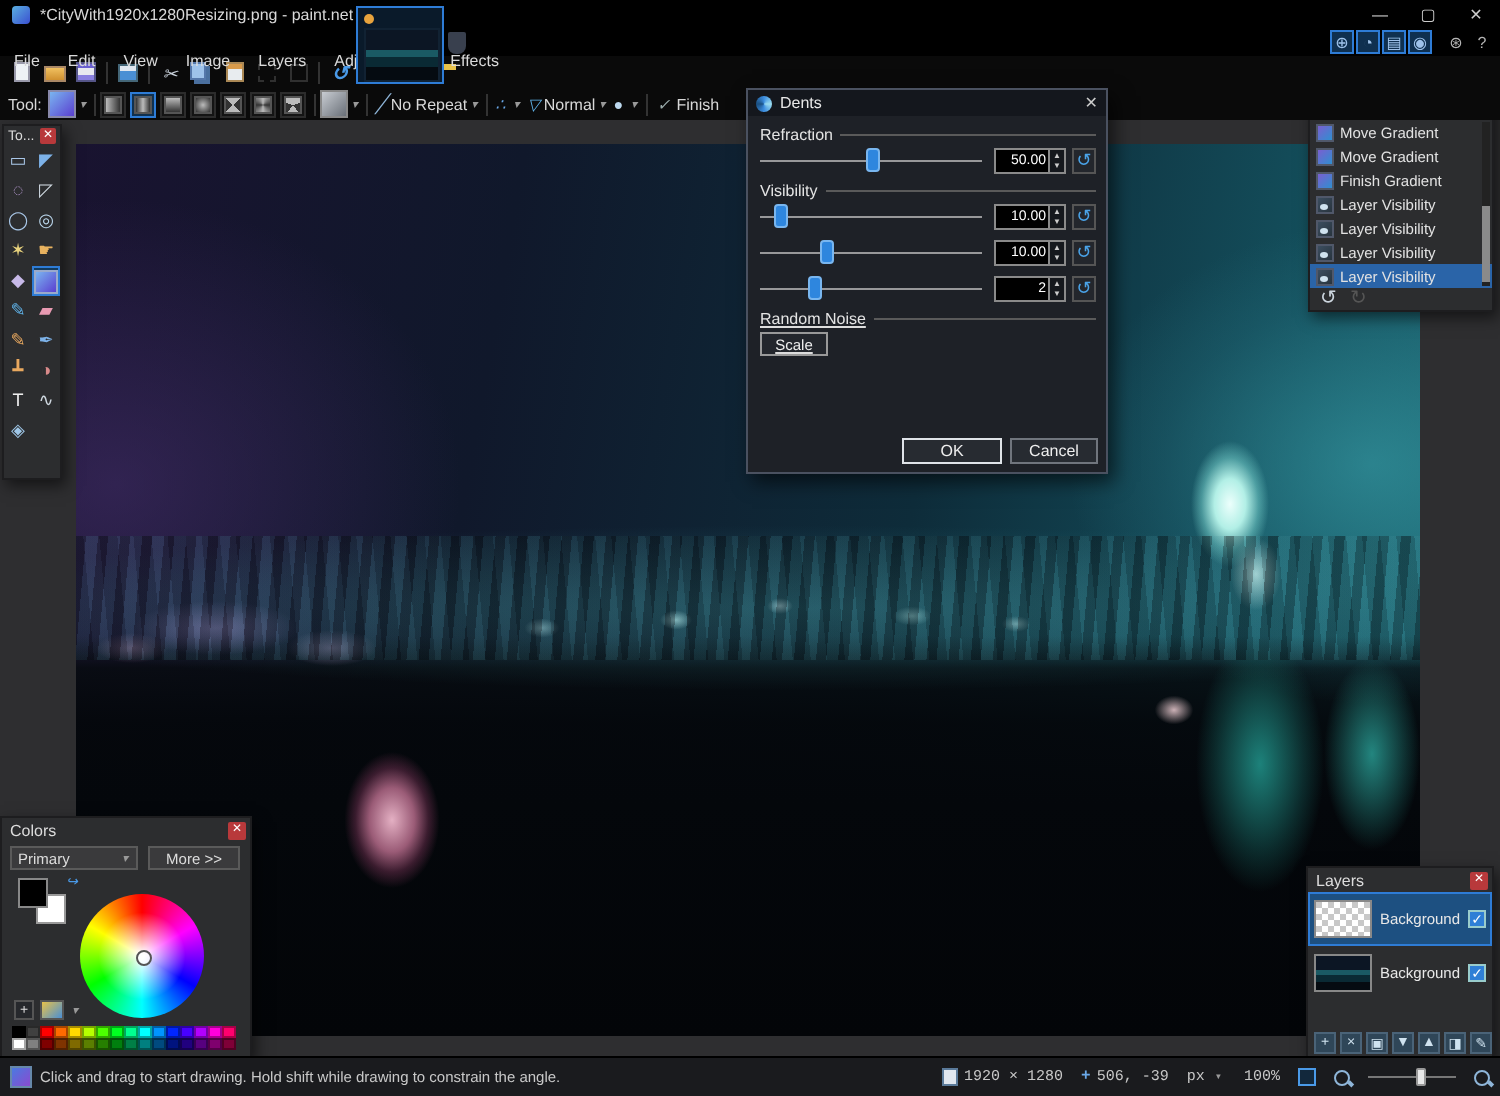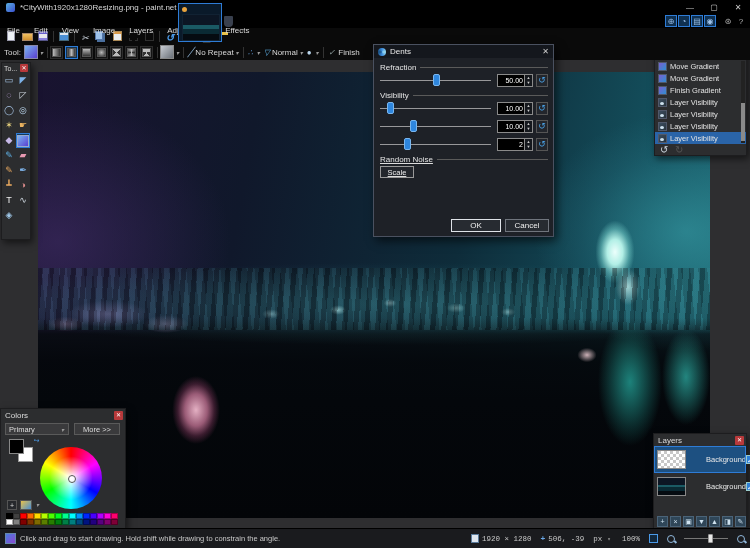--- a/index.html
+++ b/index.html
@@ -127,21 +127,21 @@
   .hundo::before{content:"↺";}
   .hredo{position:absolute;left:20px;bottom:0;font-size:10px;color:#555;}
   .hredo::before{content:"↻";}
   
   .layerspanel{left:653px;top:433px;width:94px;height:97px;z-index:10;}
   .lrow{display:flex;align-items:center;height:27px;padding:0 3px;box-sizing:border-box;}
   .lrow.sel{background:#1d5081;outline:1px solid #2e7cd6;outline-offset:-1px;}
   .lthumb{width:29px;height:19px;border:1px solid #888;box-sizing:border-box;flex:none;}
   .lthumb.checker{background:conic-gradient(#fff 0 25%,#c8c8c8 0 50%,#fff 0 75%,#c8c8c8 0) 0 0/6px 6px;}
   .lthumb.image{background:linear-gradient(180deg,#0c1624 0 40%,#1a5a64 40% 55%,#0a2a34 55% 75%,#050b11 75%);}
-  .lname{font-size:7.5px;margin-left:20px;color:#e8e8e8;}
+  .lname{font-size:7.5px;margin-left:4px;color:#e8e8e8;}
   .lchk{margin-left:auto;width:9px;height:9px;background:#2f7fd6;border:1px solid #9cc;color:#fff;font-size:7px;line-height:9px;text-align:center;box-sizing:border-box;}
   .lchk::before{content:"✓";}
   .lbtns{position:absolute;left:3px;bottom:2px;display:flex;gap:2px;}
   .lbtn{width:11px;height:11px;background:#2f4658;border:1px solid #4a6378;color:#cfe2ef;font-size:7px;display:flex;align-items:center;justify-content:center;box-sizing:border-box;}
   
   .colorspanel{left:0;top:408px;width:126px;height:121px;z-index:10;}
   .cselect{position:absolute;left:4px;top:14px;width:64px;height:12px;background:#3a3a3c;border:1px solid #5a5a5a;font-size:7.5px;display:flex;align-items:center;padding:0 2px 0 3px;box-sizing:border-box;}
   .cselect .dd{margin-left:auto;}
   .morebtn{position:absolute;left:73px;top:14px;width:46px;height:12px;background:#3a3a3c;border:1px solid #5a5a5a;font-size:7.5px;text-align:center;line-height:11px;box-sizing:border-box;}
   .sw2{position:absolute;left:17px;top:38px;width:13px;height:13px;background:#fff;border:1px solid #999;}

